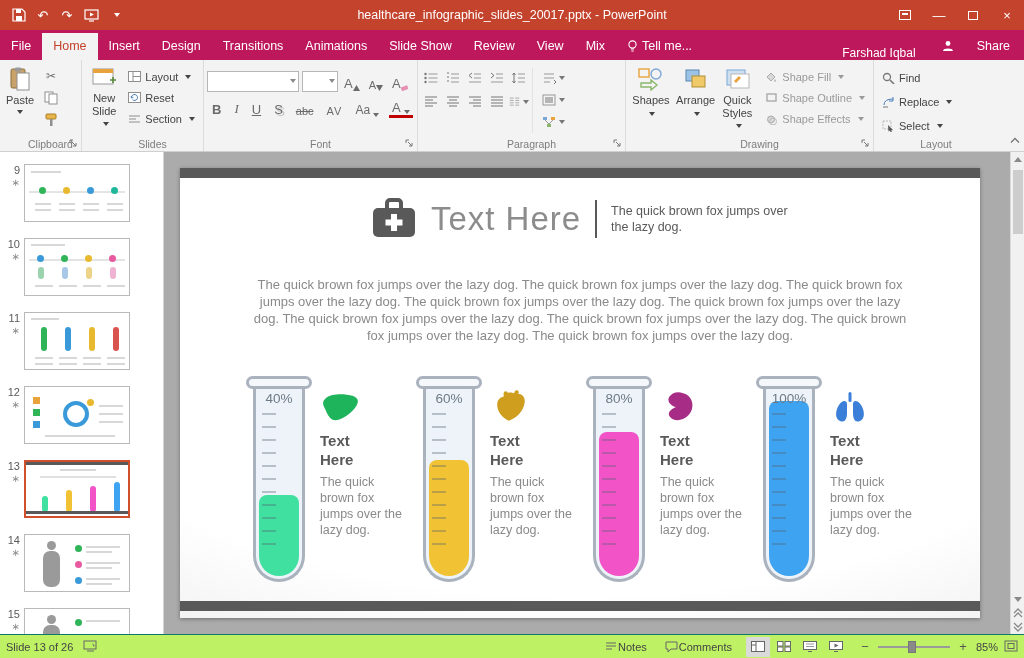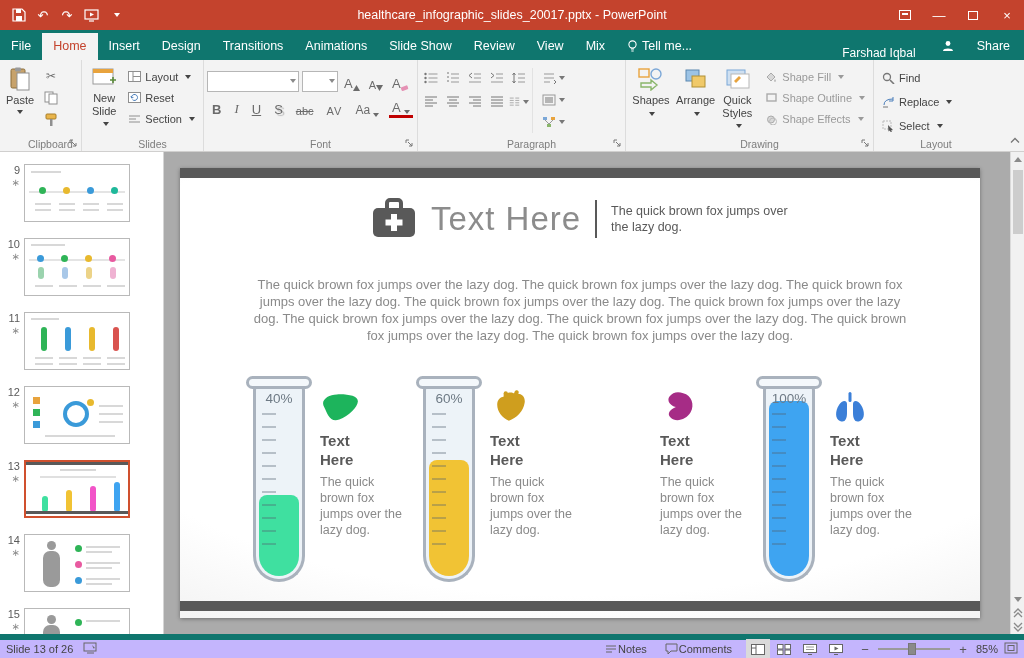--- a/index.html
+++ b/index.html
@@ -89,21 +89,21 @@
   .organ { display:block; margin-bottom:8px; }
   .theading { width:66px; font-size:15px; font-weight:bold; color:#595959; line-height:1.25; margin-bottom:4px; }
   .ttext { width:86px; font-size:12.5px; color:#8a8a8a; line-height:1.3; }
 
   .vscroll { position:absolute; right:0; top:0; bottom:0; width:14px; background:#f1f1f1; border-left:1px solid #dadada; }
   .vs-btn { width:14px; height:14px; display:flex; align-items:center; justify-content:center; }
   .vs-thumb { position:absolute; top:18px; left:2px; width:10px; height:64px; background:#cdcdcd; }
   .vs-bottom { position:absolute; bottom:0; left:0; display:flex; flex-direction:column; }
 
   
-  .statusbar { height:24px; background:#c4b5fd; border-top:6px solid #0f766e; display:flex; align-items:center; font-size:11px; color:#444; padding:0 6px; gap:10px; }
+  .statusbar { height:24px; background:#bef264; border-top:1px solid #0f766e; display:flex; align-items:center; font-size:11px; color:#444; padding:0 6px; gap:10px; }
   .sb-spacer { flex:1; }
   .sb-btn { display:flex; align-items:center; gap:1px; padding:0 4px; height:24px; }
   .viewbtns { display:flex; gap:2px; }
   .viewbtn { width:24px; height:20px; display:flex; align-items:center; justify-content:center; }
   .viewbtn.active { background:#dadada; }
   .zoomwrap { display:flex; align-items:center; gap:6px; }
   .zslider { position:relative; width:72px; height:14px; }
   .ztrack { position:absolute; top:6px; left:0; right:0; height:2px; background:#9a9a9a; }
   .zknob { position:absolute; top:1px; left:42%; width:8px; height:12px; background:#8a8a8a; border:1px solid #777; }
   .zbtn { font-size:13px; color:#555; width:14px; text-align:center; }
@@ -139,21 +139,21 @@
         <span class="rdo-box"></span>
       </span>
     <span class="win-btn">—</span>
     <span class="win-btn">
         <span class="maxbox"></span>
       </span>
     <span class="win-btn">×</span>
   </div>
 </div>
 
-<div class="tabsrow" style="background: #0f766e;">
+<div class="tabsrow" style="background: #be185d;">
   <div class="tab">File</div>
   <div class="tab active">Home</div>
   <div class="tab">Insert</div>
   <div class="tab">Design</div>
   <div class="tab">Transitions</div>
   <div class="tab">Animations</div>
   <div class="tab">Slide Show</div>
   <div class="tab">Review</div>
   <div class="tab">View</div>
   <div class="tab">Mix</div>
@@ -715,20 +715,28 @@
                 <rect x="13" y="1" width="4" height="6" rx="2"></rect>
                 <rect x="23" y="0" width="4" height="6" rx="2" transform="rotate(18 25 3)"></rect>
               </g>
             </svg>
             <div class="theading">Text Here</div>
             <div class="ttext">The quick brown fox jumps over the lazy dog.</div>
           </div>
         </div>
 
         <div class="tube-unit" style="left:404px">
+          <div class="tube">
+            <div class="rim"></div>
+            <div class="glass">
+              <div class="pct">80%</div>
+              <div class="tfill" style="background: rgb(242, 84, 200); height: 74%;"></div>
+              <div class="ticks"></div>
+            </div>
+          </div>
           <div class="tube-info">
             <svg class="organ" width="38" height="34" viewBox="0 0 36 32">
               <g fill="#a62c86">
                 <path d="M22 3 C30 5 33 14 29 21 C25 28 15 31 10 26 C6 22 10 18 15 16 C10 15 6 10 9 6 C12 2 17 1 22 3 Z"></path>
               </g>
             </svg>
             <div class="theading">Text Here</div>
             <div class="ttext">The quick brown fox jumps over the lazy dog.</div>
           </div>
         </div>

